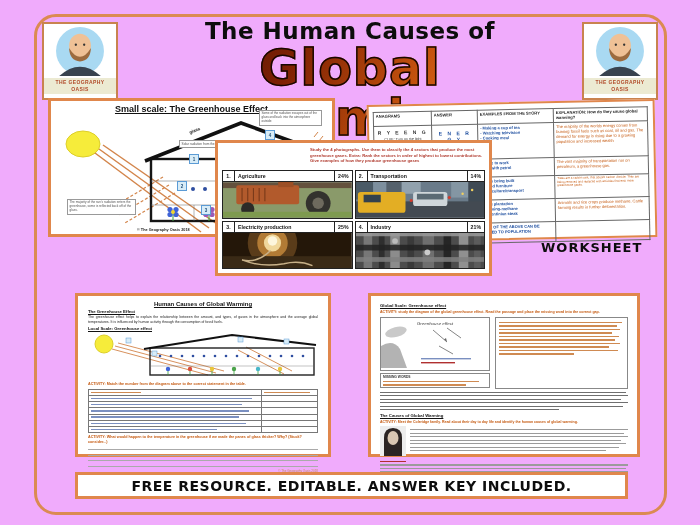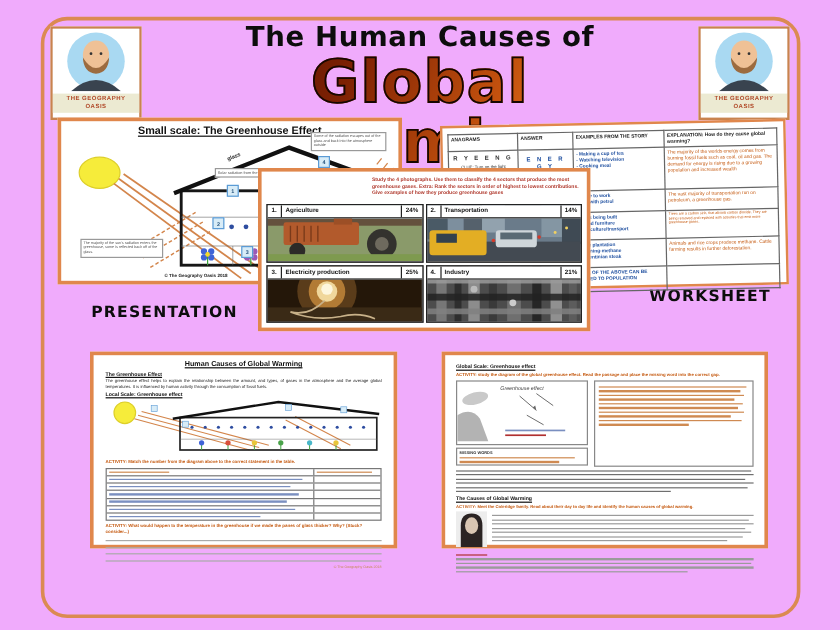--- a/index.html
+++ b/index.html
@@ -400,21 +400,20 @@
         </svg>
         <div class="panel-bar">
           <span class="panel-num">4.</span>
           <span class="panel-name">Industry</span>
           <span class="panel-pct">21%</span>
         </div>
       </div>
     </div>
   </div>
 
-  <div class="section-label" style="left:76px;top:253px">PRESENTATION</div>
   <div class="section-label" style="left:541px;top:240px">WORKSHEET</div>
 
   <div class="preview" id="wsbl">
     <div class="bl-title">Human Causes of Global Warming</div>
     <div class="bl-h">The Greenhouse Effect</div>
     <div class="bl-p">The greenhouse effect helps to explain the relationship between the amount, and types, of gases in the atmosphere and the average global temperatures. It is influenced by human activity through the consumption of fossil fuels.</div>
     <div class="bl-h">Local Scale: Greenhouse effect</div>
     <svg width="230" height="44" viewBox="0 0 230 44">
       <circle cx="16" cy="12" r="9" fill="#f6ec3a" stroke="#ddcf2a"></circle>
       <g stroke="#d3854b" stroke-width="0.9">
@@ -588,13 +587,16 @@
       </div>
     </div>
     <div style="margin-top:2px">
       <div class="phl" style="width:100%"></div>
       <div class="phl" style="width:99%"></div>
       <div class="phl" style="width:100%"></div>
       <div class="phl" style="width:78%"></div>
     </div>
   </div>
 
+  <div class="preview" id="banner">
+    <div class="banner-text">FREE RESOURCE. EDITABLE. ANSWER KEY INCLUDED.</div>
+  </div>
 </div>
 
 </body></html>

